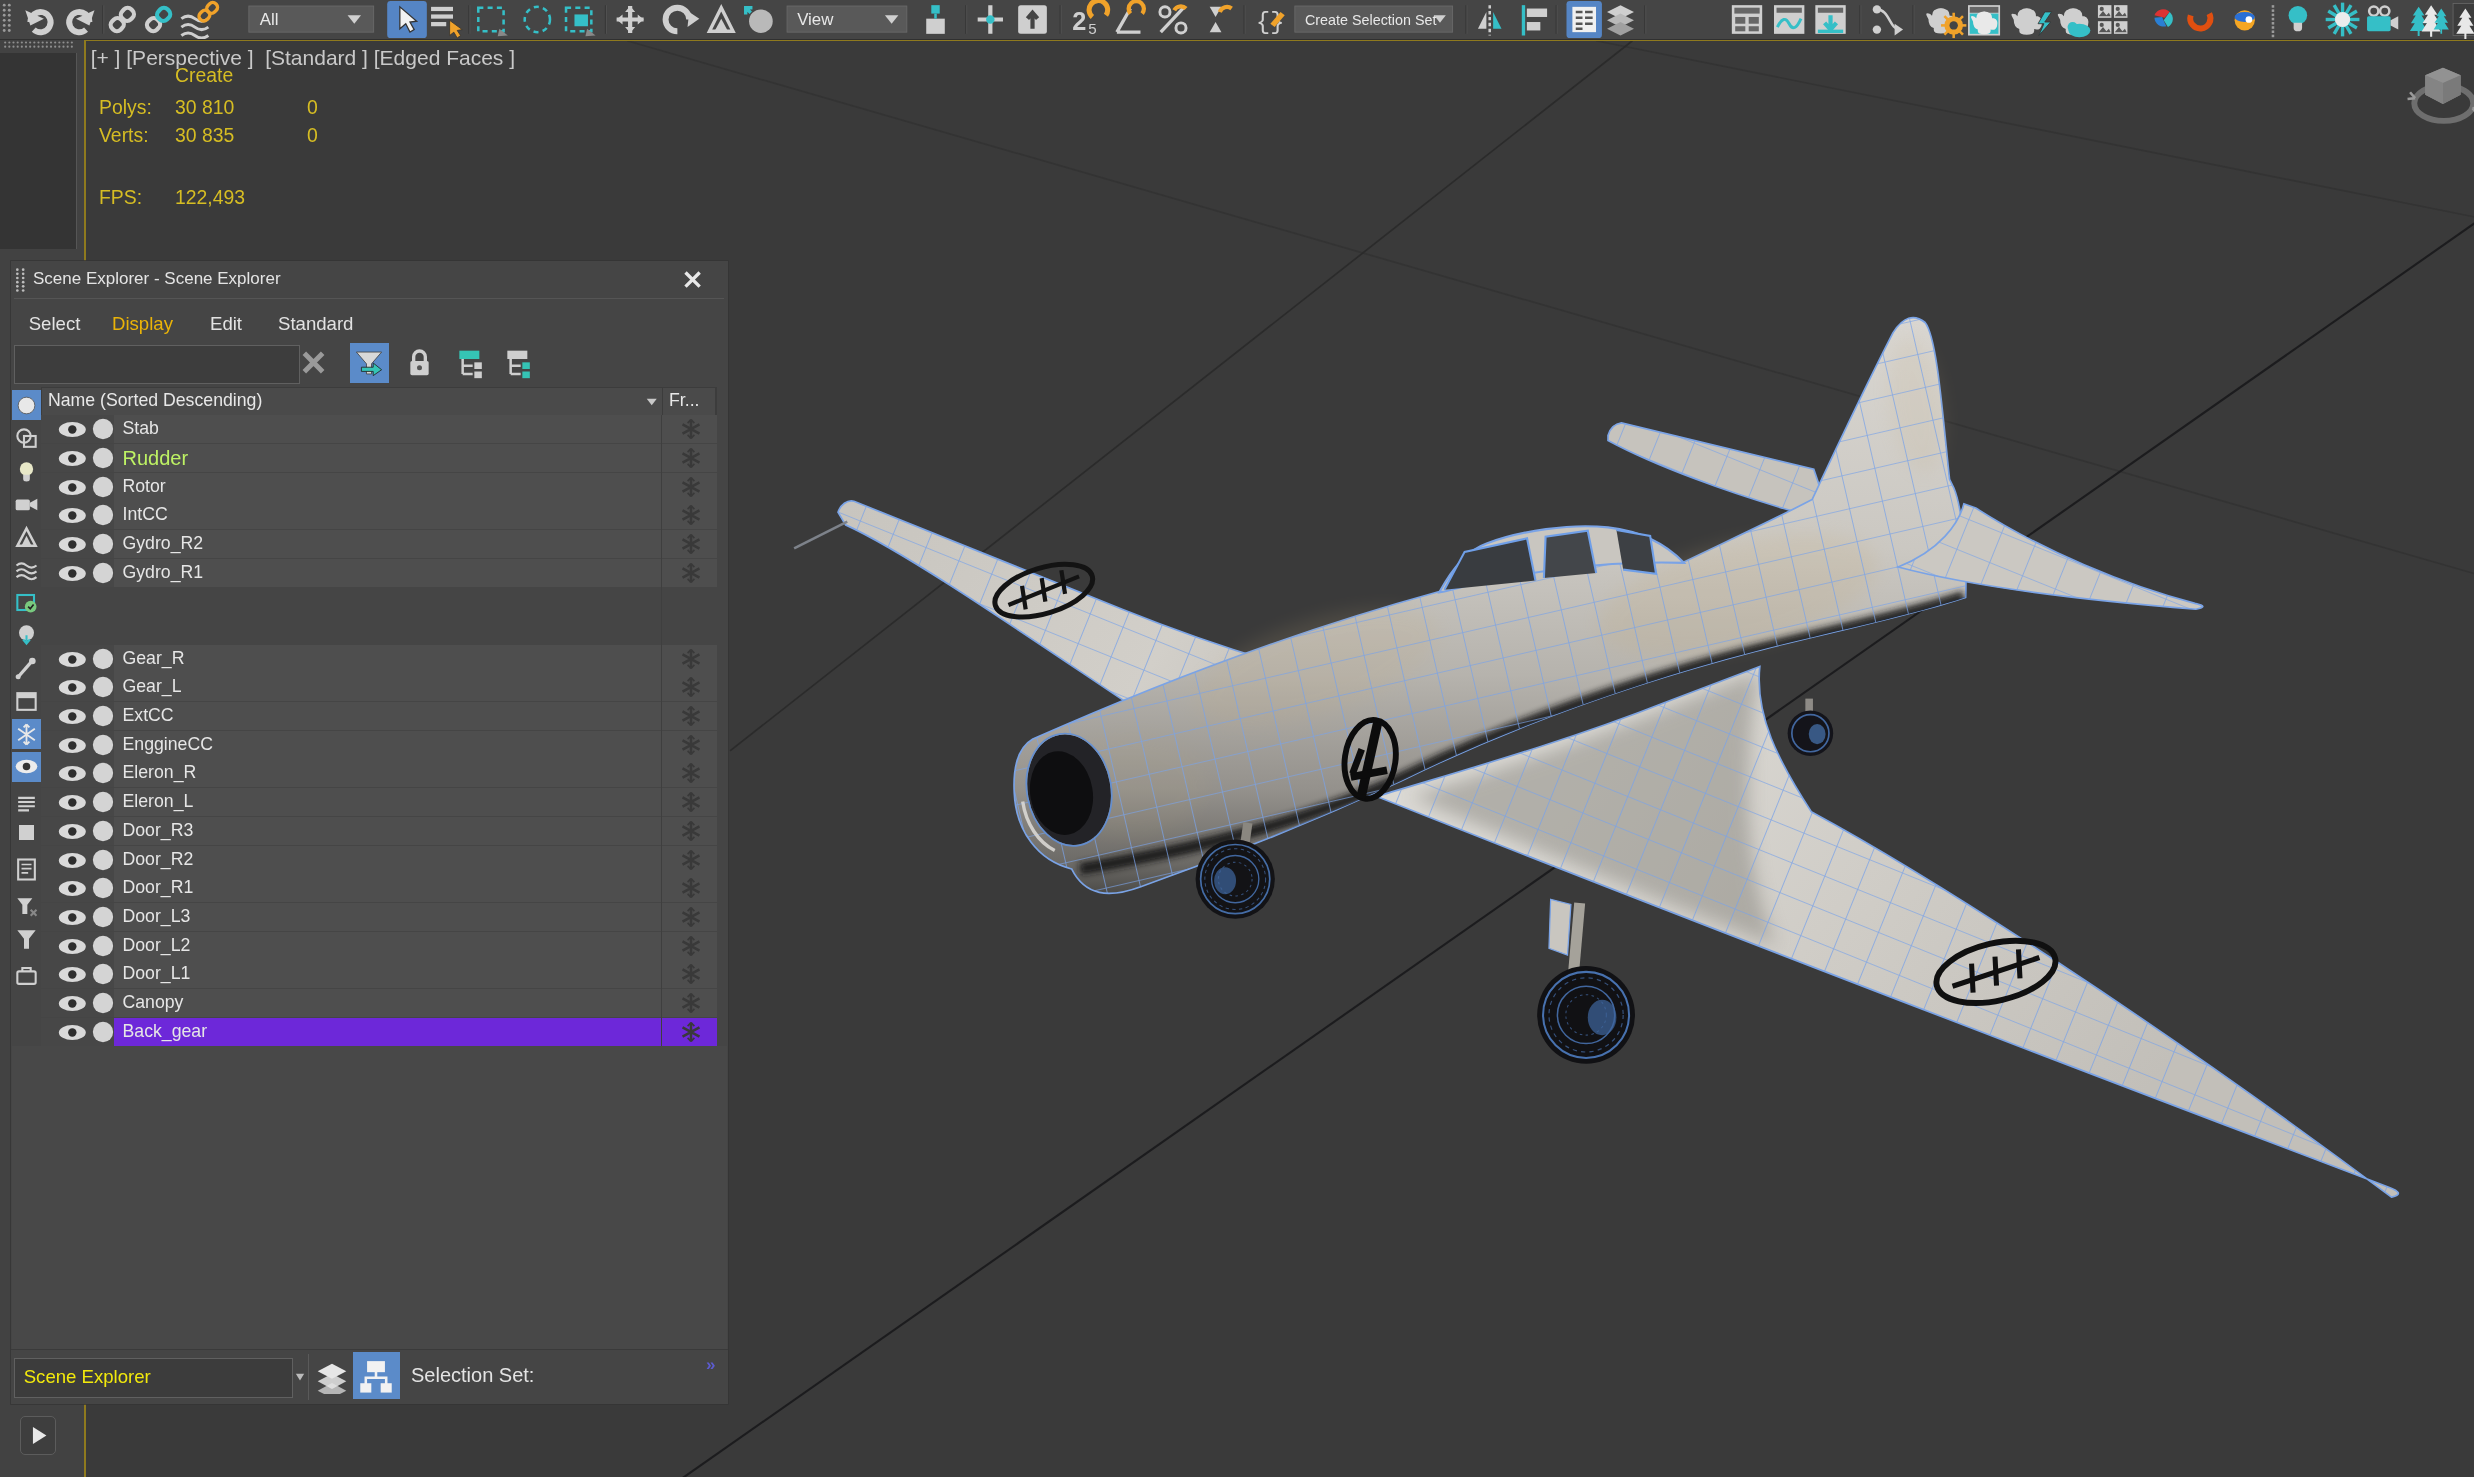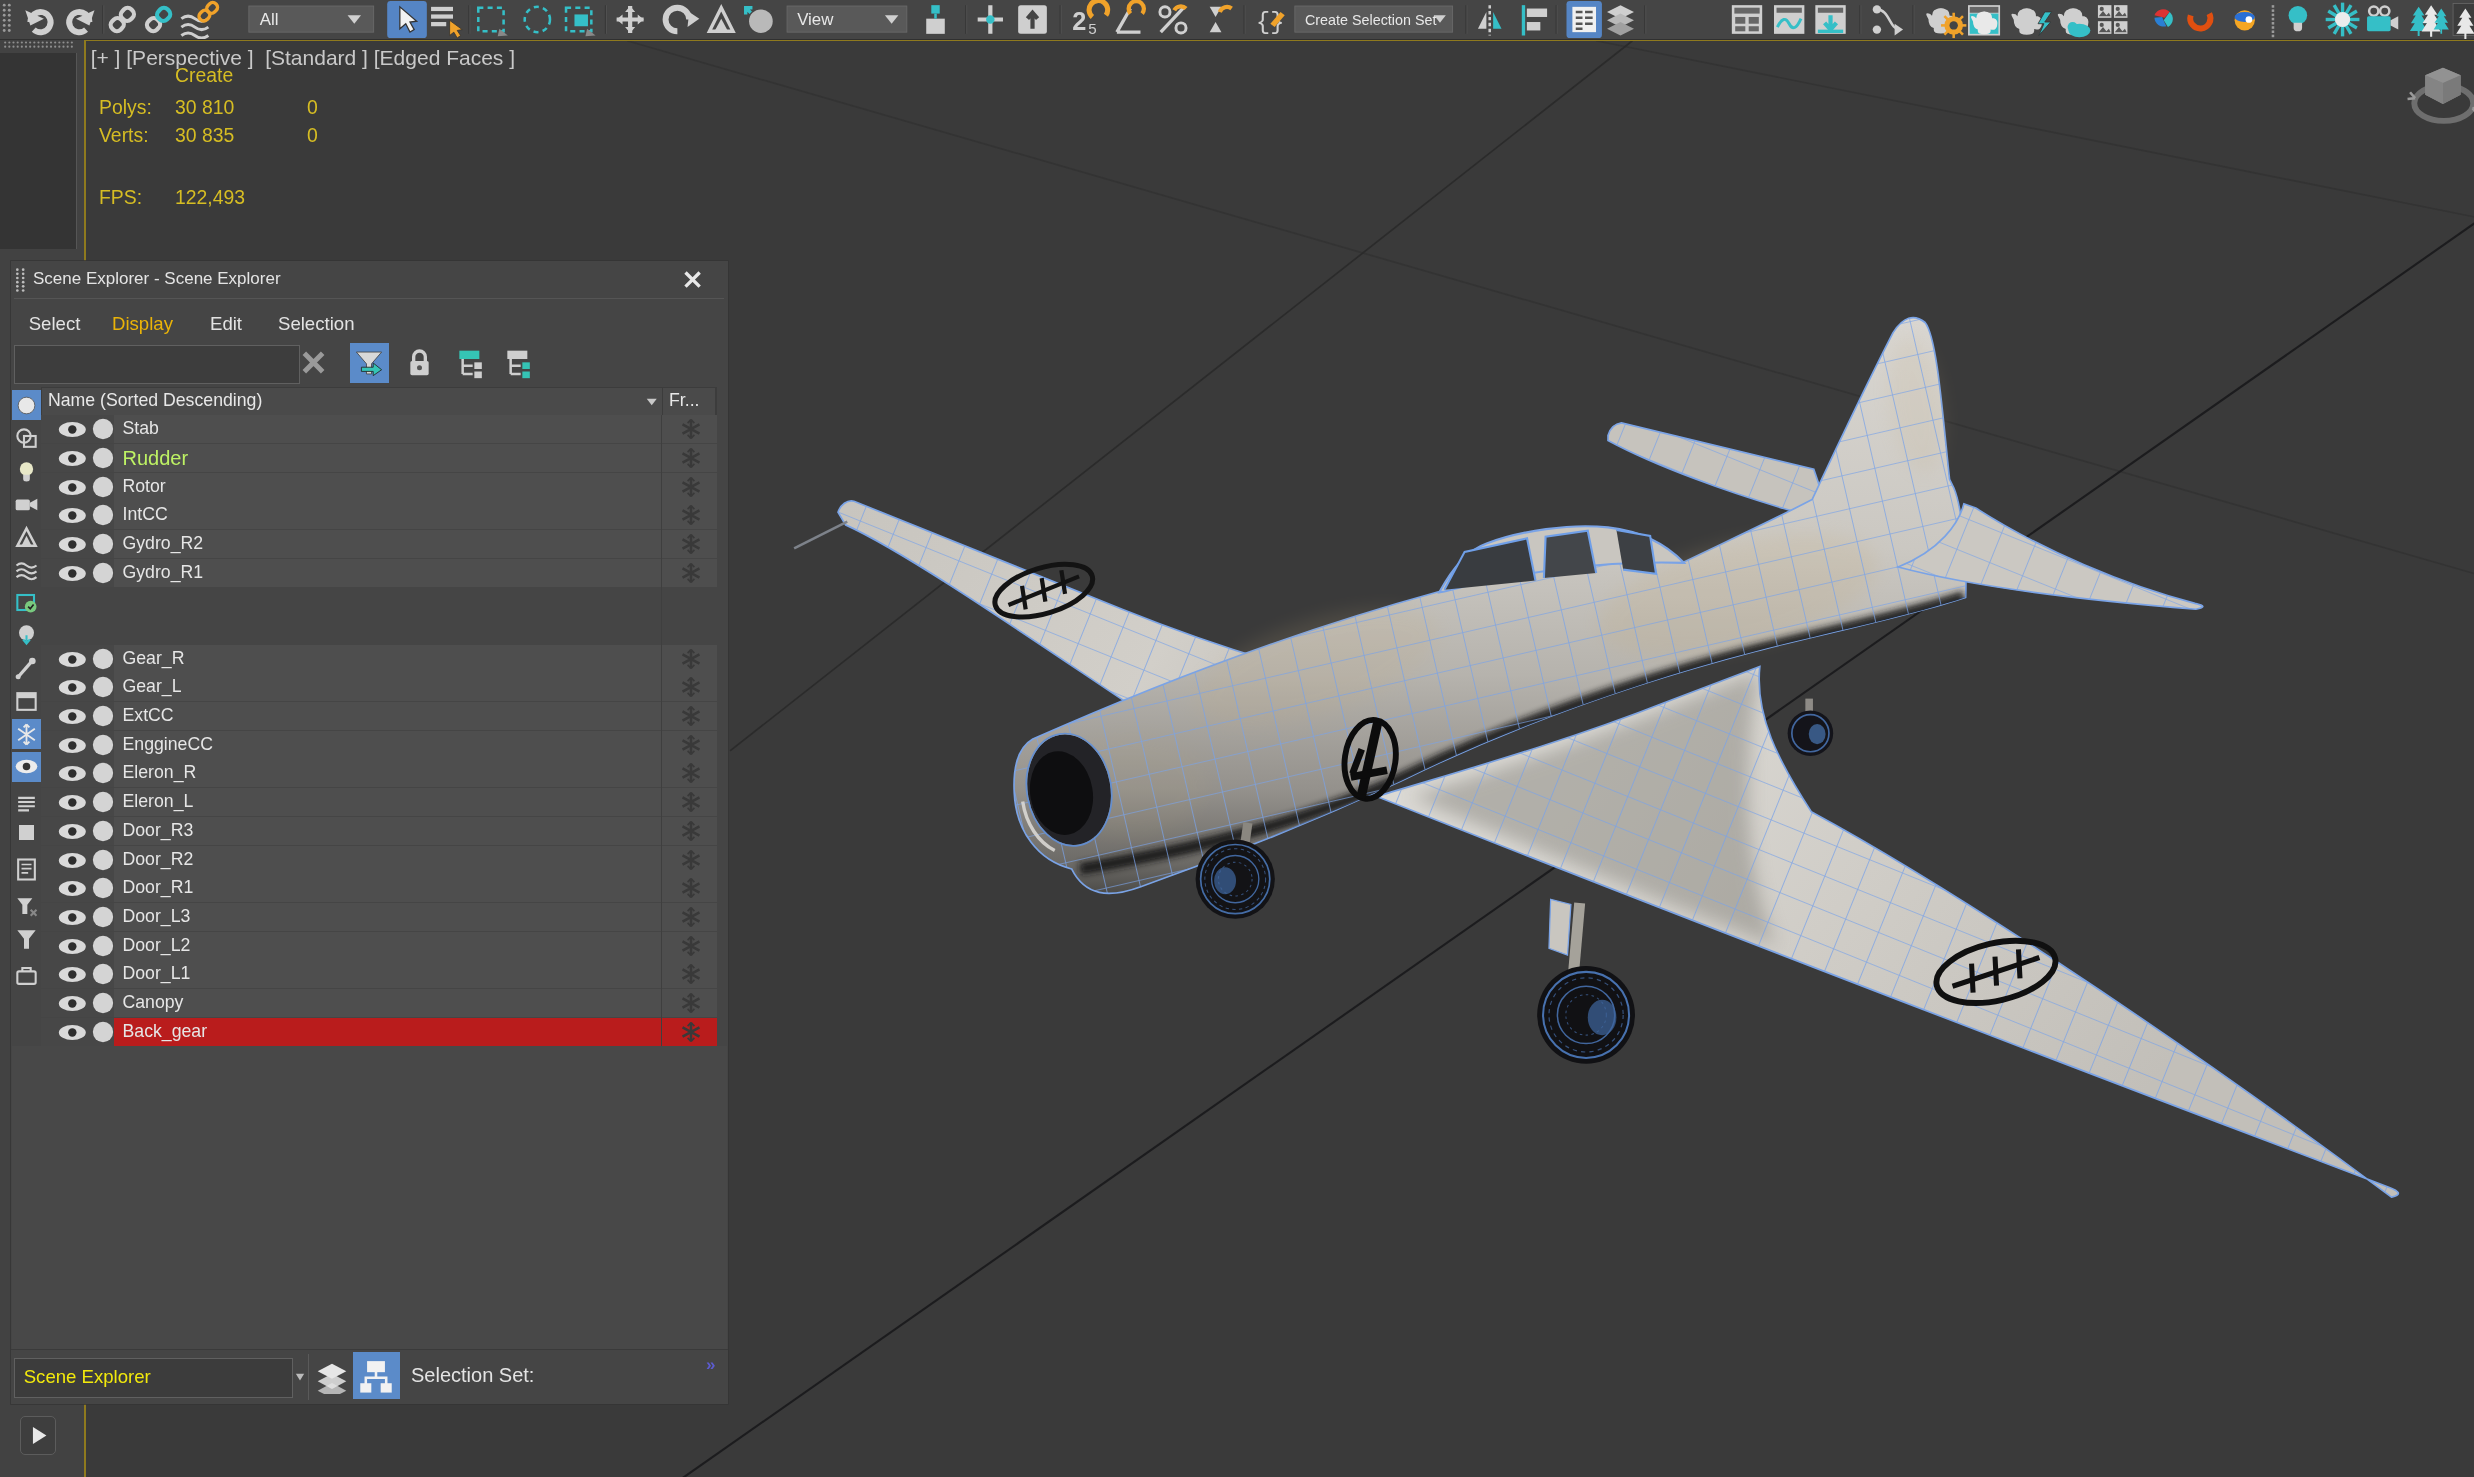--- a/index.html
+++ b/index.html
@@ -572,21 +572,21 @@
       </svg>
       <div class="abs" style="left:22px;top:7.6px;color:#e4e4e4;font-size:17px;">Scene Explorer - Scene Explorer</div>
       <svg class="abs" style="left:672px;top:9.3px" width="20" height="20" viewBox="0 0 24 24">
         <path d="M3 3 L20 20 M20 3 L3 20" stroke="#e8e8e8" stroke-width="4"></path>
       </svg>
     </div>
     <div class="abs" style="left:3.4px;top:37px;width:710px;height:0.8px;background:#555;"></div>
     <div class="abs" style="left:17.7px;top:52px;color:#e2e2e2;font-size:18.6px;">Select</div>
     <div class="abs" style="left:101px;top:52px;color:#eab308;font-size:18.6px;">Display</div>
     <div class="abs" style="left:199px;top:52px;color:#e2e2e2;font-size:18.6px;">Edit</div>
-    <div class="abs" style="left:267px;top:52px;color:#e2e2e2;font-size:18.6px;">Selection</div>
+    <div class="abs" style="left:267px;top:52px;color:#e2e2e2;font-size:18.6px;">Standard</div>
     <div class="abs" style="left:2.5px;top:84px;width:286px;height:39px;background:#3d3d3d;border:0.8px solid #606060;box-sizing:border-box;"></div>
     <svg class="abs" style="left:290px;top:89px" width="25" height="25" viewBox="0 0 30 30">
       <path d="M4 4 L26 26 M26 4 L4 26" stroke="#9a9a9a" stroke-width="6"></path>
     </svg>
     <div class="abs" style="left:339px;top:82px;width:39px;height:40px;background:#5b8bc9;"></div>
     <svg class="abs" style="left:342px;top:86px" width="32" height="32" viewBox="0 0 38 38">
       <path d="M4 6 L34 6 L22 20 L22 32 L16 32 L16 20 Z" fill="#d8d8d8" stroke="#444" stroke-width="1"></path>
       <path d="M10 24 L24 24 L24 19 L34 27 L24 34 L24 29 L10 29 Z" fill="#35c4b5" stroke="#222" stroke-width="1"></path>
     </svg>
     <svg class="abs" style="left:396px;top:88px" width="25" height="29" viewBox="0 0 30 34">
@@ -929,21 +929,21 @@
         <circle cx="13" cy="13" r="12" fill="#d4d4d4"></circle>
       </svg>
       <div class="abs" style="left:82px;top:2.5px;color:#e6e6e6;font-size:17.7px;">Canopy</div>
       <svg class="abs" style="left:639px;top:3.4px" width="22" height="22" viewBox="0 0 26 26">
         <g stroke="#393939" stroke-width="3">
           <path d="M13 2 V24 M3 7.5 L23 18.5 M23 7.5 L3 18.5"></path>
           <path d="M13 2 L9 6 M13 2 L17 6 M13 24 L9 20 M13 24 L17 20" stroke-width="2"></path>
         </g>
       </svg>
     </div>
-    <div class="abs" style="left:29.5px;top:757px;width:676px;height:28px;background:#b91c1c;">
+    <div class="abs" style="left:29.5px;top:757px;width:676px;height:28px;background:#6d28d9;">
       <div class="abs" style="left:0;top:0;width:73px;height:28px;background:#474747;"></div>
       <svg class="abs" style="left:17.7px;top:5.9px" width="32" height="17" viewBox="0 0 38 20">
         <ellipse cx="17" cy="10" rx="16" ry="9" fill="#d9d9d9"></ellipse>
         <circle cx="17" cy="10" r="5" fill="#2e2e2e"></circle>
       </svg>
       <svg class="abs" style="left:51px;top:3.4px" width="22" height="22" viewBox="0 0 26 26">
         <circle cx="13" cy="13" r="12" fill="#d4d4d4"></circle>
       </svg>
       <div class="abs" style="left:82px;top:2.5px;color:#e6e6e6;font-size:17.7px;">Back_gear</div>
       <svg class="abs" style="left:639px;top:3.4px" width="22" height="22" viewBox="0 0 26 26">

